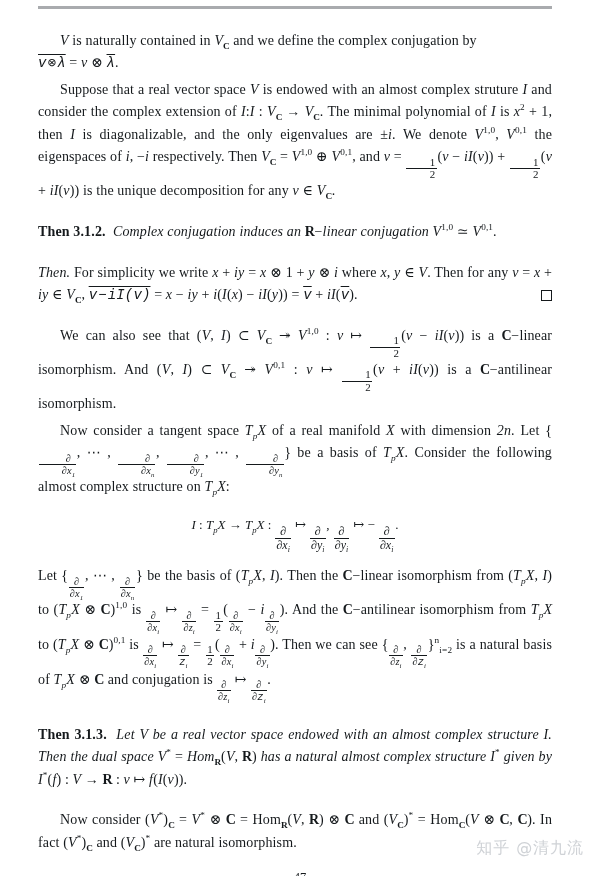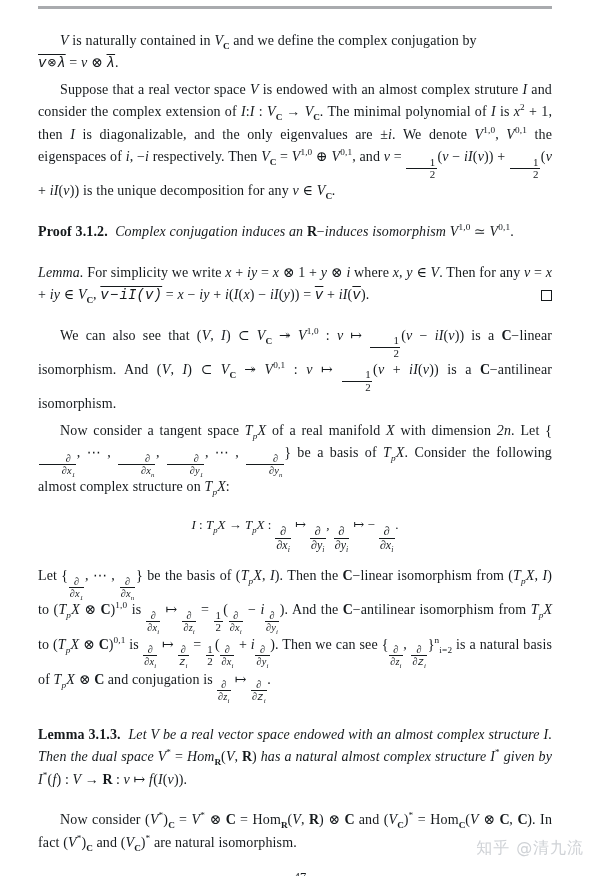--- a/index.html
+++ b/index.html
@@ -155,32 +155,32 @@
           <span class="den mr">2</span>
         </span><span class="mr">(</span><span class="m">v</span> <span class="mr">−</span> <span class="m">iI</span><span class="mr">(</span><span class="m">v</span><span class="mr">))</span> <span class="mr">+</span> <span class="frac">
           <span class="num mr">1</span>
           <span class="den mr">2</span>
         </span><span class="mr">(</span><span class="m">v</span> <span class="mr">+</span> <span class="m">iI</span><span class="mr">(</span><span class="m">v</span><span class="mr">))</span> is the unique decomposition for any <span class="m">v</span> <span class="mr">∈</span> <span class="m">V</span><sub class="u"><span class="bb">C</span></sub>.
     </p>
 
     <div class="gap-md"></div>
 
     <p class="para">
-      <span class="lemma-head">Proof 3.1.2.</span>
+      <span class="lemma-head">Then 3.1.2.</span>
       <span class="lemma-body">
-        &nbsp;Complex conjugation induces an <span class="bb">R</span><span class="mr">−</span><em>induces isomorphism</em>
+        &nbsp;Complex conjugation induces an <span class="bb">R</span><span class="mr">−</span><em>linear conjugation</em>
         <span class="m">V</span><sup class="u">1,0</sup> <span class="mr">≃</span>
         <span class="m">V</span><sup class="u">0,1</sup><span class="mr">.</span>
       </span>
     </p>
 
     <div class="gap-md"></div>
 
     <p class="para">
-      <span class="proof-head">Lemma.</span>
+      <span class="proof-head">Then.</span>
       For simplicity we write <span class="m">x</span> <span class="mr">+</span> <span class="m">iy</span> <span class="mr">=</span> <span class="m">x</span> <span class="mr">⊗ 1 +</span> <span class="m">y</span> <span class="mr">⊗</span> <span class="m">i</span> where <span class="m">x</span><span class="mr">,</span> <span class="m">y</span> <span class="mr">∈</span> <span class="m">V</span>. Then for any
       <span class="m">v</span> <span class="mr">=</span> <span class="m">x</span> <span class="mr">+</span> <span class="m">iy</span> <span class="mr">∈</span> <span class="m">V</span><sub class="u"><span class="bb">C</span></sub><span class="mr">,</span>
       <span class="m ovl">v − iI(v)</span> <span class="mr">=</span> <span class="m">x</span> <span class="mr">−</span> <span class="m">iy</span> <span class="mr">+</span> <span class="m">i</span><span class="mr">(</span><span class="m">I</span><span class="mr">(</span><span class="m">x</span><span class="mr">)</span> <span class="mr">−</span> <span class="m">iI</span><span class="mr">(</span><span class="m">y</span><span class="mr">))</span> <span class="mr">=</span> <span class="m ovl">v</span> <span class="mr">+</span> <span class="m">iI</span><span class="mr">(</span><span class="m ovl">v</span><span class="mr">)</span><span class="mr">.</span><span class="qed"></span>
     </p>
 
     <div class="gap-md"></div>
 
     <p class="para indent">
       We can also see that <span class="mr">(</span><span class="m">V</span><span class="mr">,</span> <span class="m">I</span><span class="mr">)</span> <span class="mr">⊂</span> <span class="m">V</span><sub class="u"><span class="bb">C</span></sub> <span class="mr">↠</span> <span class="m">V</span><sup class="u">1,0</sup> <span class="mr">:</span> <span class="m">v</span> <span class="mr">↦</span>
       <span class="frac">
@@ -300,21 +300,21 @@
       <span class="pfrac">
           <span class="num m">∂</span>
           <span class="den m">∂<span class="ovl">z</span><sub>i</sub></span>
         </span><span class="mr">.</span>
     </p>
 
 
     <div class="gap-lg"></div>
 
     <p class="para">
-      <span class="lemma-head">Lemma 3.1.3.</span>
+      <span class="lemma-head">Then 3.1.3.</span>
       <span class="lemma-body">
         &nbsp;Let <span class="m">V</span> be a real vector space endowed with an almost complex
         structure <span class="m">I</span>. Then the dual space <span class="m">V</span><sup class="u">*</sup> <span class="mr">=</span> <em>Hom</em><sub class="u"><span class="bb">R</span></sub><span class="mr">(</span><span class="m">V</span><span class="mr">,</span> <span class="bb">R</span><span class="mr">)</span> has a natural almost complex
         structure <span class="m">I</span><sup class="u">*</sup> given by <span class="m">I</span><sup class="u">*</sup><span class="mr">(</span><span class="m">f</span><span class="mr">)</span> <span class="mr">:</span> <span class="m">V</span> <span class="mr">→</span> <span class="bb">R</span> <span class="mr">:</span> <span class="m">v</span> <span class="mr">↦</span> <span class="m">f</span><span class="mr">(</span><span class="m">I</span><span class="mr">(</span><span class="m">v</span><span class="mr">))</span><span class="mr">.</span>
       </span>
     </p>
 
     <div class="gap-md"></div>
 
     <p class="para indent">

